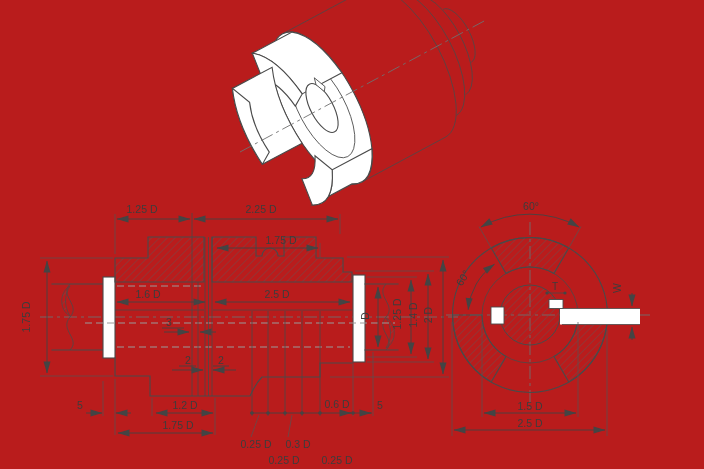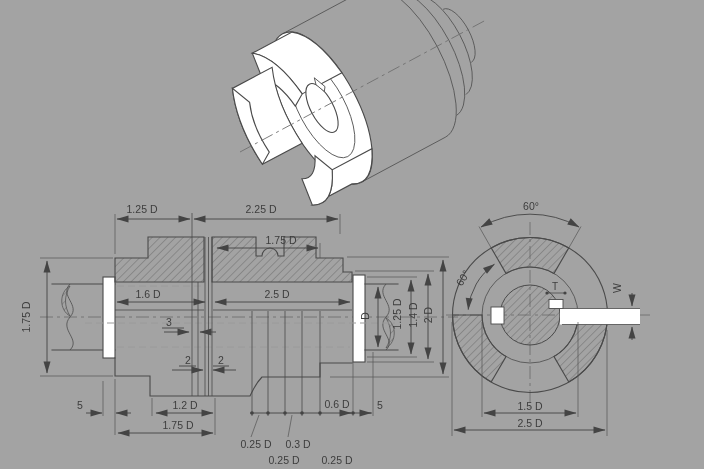--- a/index.html
+++ b/index.html
@@ -1,16 +1,16 @@
 <!DOCTYPE html>
 <html><head>
 <meta charset="utf-8">
 <style>
   html,body{margin:0;padding:0;background:#e9e9e9;}
-  #stage{position:relative;width:704px;height:469px;background:#a3a3a3;overflow:hidden;
+  #stage{position:relative;width:704px;height:469px;background:#b91c1c;overflow:hidden;
          font-family:"Liberation Sans", sans-serif;}
   svg{display:block}
   .ln{stroke:#4a4a4a;stroke-width:1.1;fill:none;stroke-linecap:square}
   .thin{stroke:#4a4a4a;stroke-width:0.8;fill:none}
   .dash{stroke:#9a9a9a;stroke-width:1;fill:none;stroke-dasharray:7 4}
   .cdash{stroke:#6f6f6f;stroke-width:0.9;fill:none;stroke-dasharray:13 4 3 4}
   .dim{stroke:#444444;stroke-width:0.9;fill:none}
   .ext{stroke:#555555;stroke-width:0.7;fill:none}
   .hfill{fill:url(#h);stroke:#4a4a4a;stroke-width:1.1}
   .wfill{fill:#ffffff;stroke:#4a4a4a;stroke-width:1.1}

